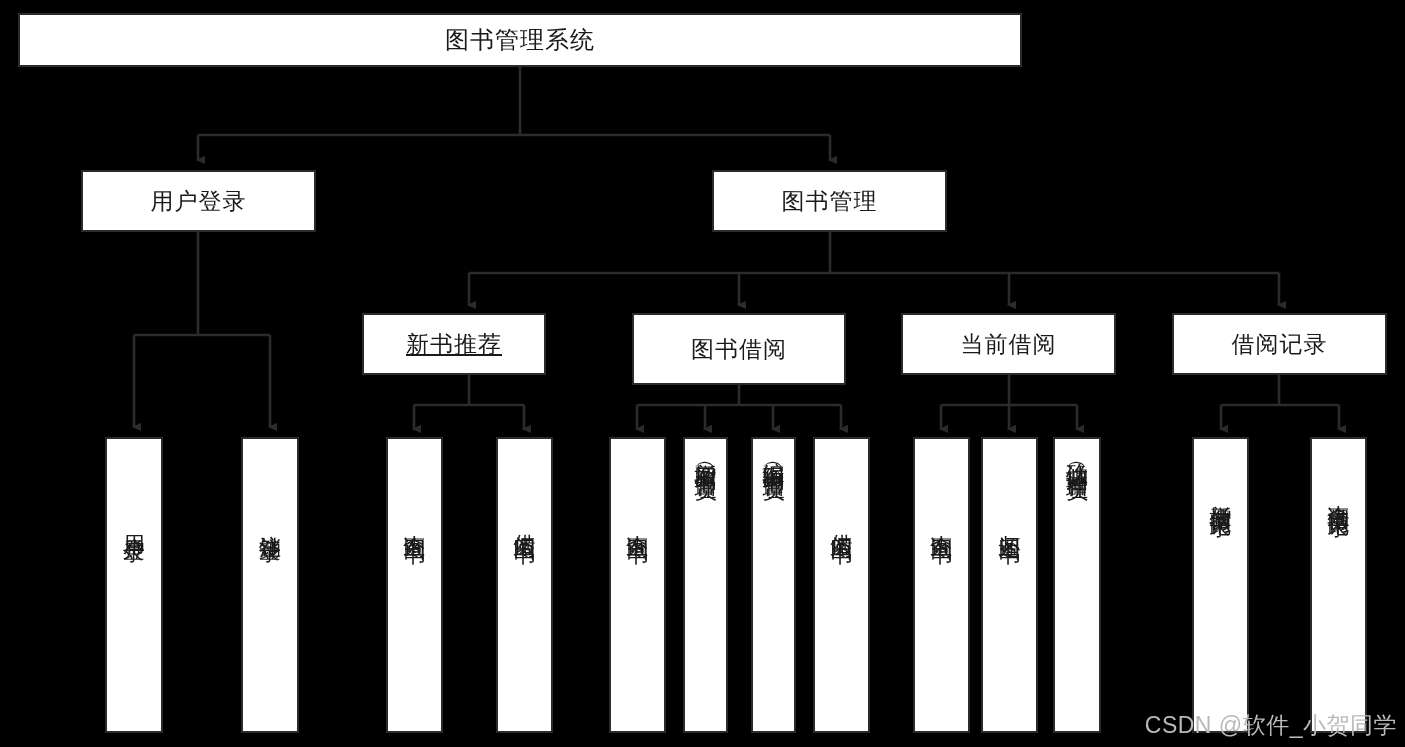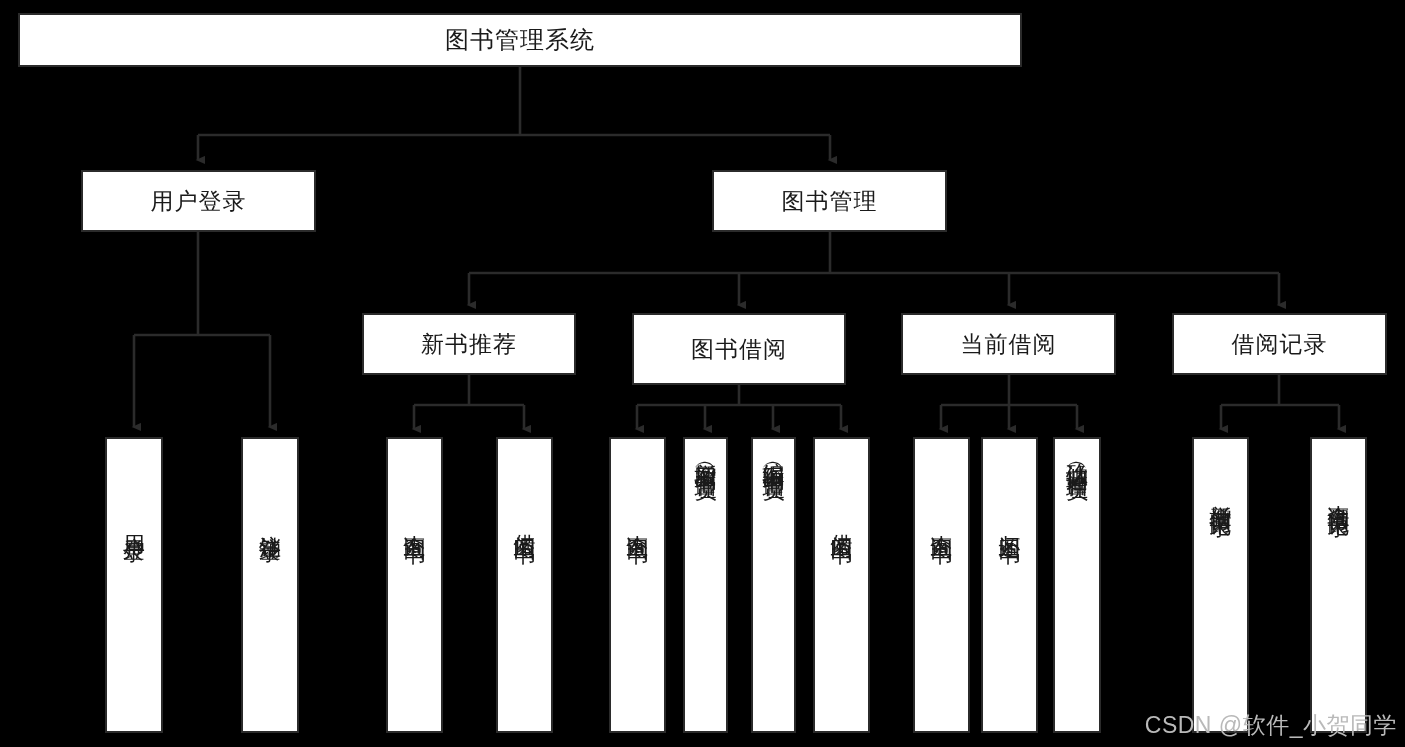--- a/index.html
+++ b/index.html
@@ -129,21 +129,21 @@
     <span>图书管理系统</span>
   </div>
 
   <div class="node horiz" style="left:81px; top:170px; width:235px; height:62px;">
     <span>用户登录</span>
   </div>
   <div class="node horiz" style="left:712px; top:170px; width:235px; height:62px;">
     <span>图书管理</span>
   </div>
 
-  <div class="node horiz" style="left:362px; top:313px; width:214px; height:62px;">
+  <div class="node horiz" style="left:362px; top:313px; width:184px; height:62px;text-decoration:underline;">
     <span>新书推荐</span>
   </div>
   <div class="node horiz" style="left:632px; top:313px; width:214px; height:72px;">
     <span>图书借阅</span>
   </div>
   <div class="node horiz" style="left:1172px; top:313px; width:215px; height:62px;">
     <span>借阅记录</span>
   </div>
   <div class="node horiz" style="left:901px; top:313px; width:215px; height:62px;">
     <span>当前借阅</span>

